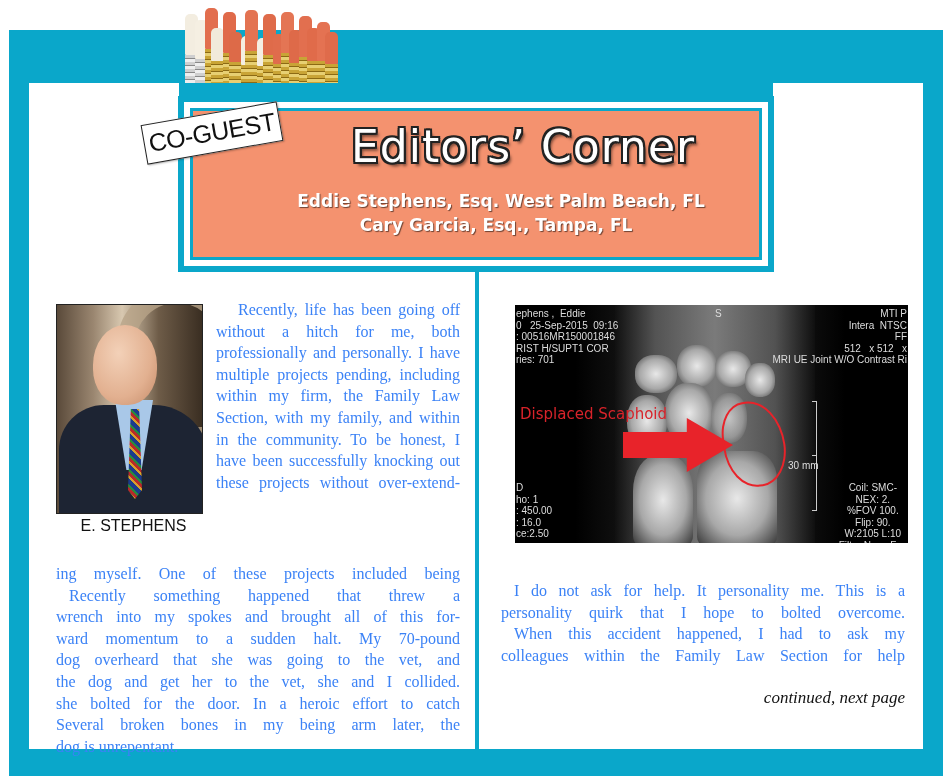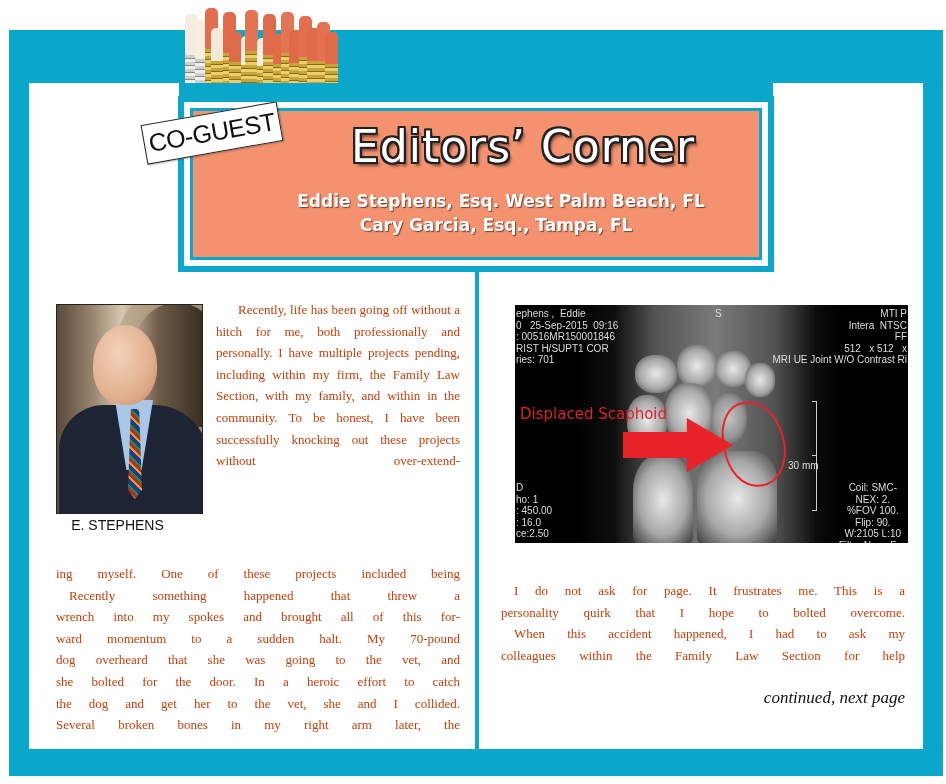--- a/index.html
+++ b/index.html
@@ -51,24 +51,24 @@
 
   
   .photo { position: absolute; left: 56px; top: 304px; width: 147px; height: 210px; border: 1.5px solid #222; overflow: hidden;
     background: linear-gradient(90deg, #5a4a3a 0%, #9a8670 25%, #d8c8b0 45%, #6e5c48 70%, #3a2e22 100%); }
   .photo .arch { position: absolute; left: 60px; top: -20px; width: 120px; height: 160px; border: 18px solid #b8a488; border-radius: 60px 60px 0 0; opacity: 0.8; }
   .photo .head { position: absolute; left: 36px; top: 20px; width: 64px; height: 80px; background: radial-gradient(ellipse at 40% 35%, #f3d1b8 0%, #e2b090 60%, #c48a68 100%); border-radius: 50% 50% 45% 45%; }
   .photo .body { position: absolute; left: 2px; top: 100px; width: 150px; height: 120px; background: #1d2433; border-radius: 45px 55px 0 0; }
   .photo .shirt { position: absolute; left: 58px; top: 95px; width: 38px; height: 70px; background: #a9c8e8; clip-path: polygon(0 0, 100% 0, 70% 100%, 30% 100%); }
   .photo .tie { position: absolute; left: 71px; top: 104px; width: 14px; height: 90px; background: repeating-linear-gradient(45deg, #1b3c8c 0 4px, #d8a02a 4px 6px, #b82a2a 6px 9px, #2a8a3c 9px 11px); clip-path: polygon(20% 0, 80% 0, 100% 90%, 50% 100%, 0 90%); }
 
-  .caption { position: absolute; left: 44px; top: 517px; width: 147px; text-align: center;
-    font-family: "Liberation Sans", sans-serif; font-size: 14px; color: #111; }
-
-  .body-text { font-family: "Liberation Serif", serif; font-size: 13px; color: #c2410c; line-height: 21.6px; text-align: justify; }
+  .caption { position: absolute; left: 60px; top: 517px; width: 147px; text-align: center;
+    font-family: "Liberation Sans", sans-serif; font-size: 16px; color: #111; }
+
+  .body-text { font-family: "Liberation Serif", serif; font-size: 16px; color: #3b82f6; line-height: 21.6px; text-align: justify; }
   .wrap-text { position: absolute; left: 216px; top: 299px; width: 244px; }
   .wrap-text p { text-indent: 22px; text-align-last: justify; }
   .full-left { position: absolute; left: 56px; top: 563px; width: 404px; }
   .full-left .line { display: block; text-align: justify; text-align-last: justify; }
   .full-left .line.last { text-align-last: left; }
   .full-left .indent { padding-left: 13px; }
 
   
   .mri { position: absolute; left: 515px; top: 305px; width: 393px; height: 238px; background: #000; overflow: hidden; }
   .mri .bone { position: absolute; background: radial-gradient(ellipse at center, #e8e8e8 0%, #a8a8a8 55%, #333 100%); border-radius: 45%; }
@@ -191,23 +191,24 @@
 
 <div class="body-text wrap-text">
   <p>Recently, life has been going off without a hitch for me, both professionally and personally. I have multiple projects pending, including within my firm, the Family Law Section, with my family, and within in the community. To be honest, I have been successfully knocking out these projects without over-extend-</p>
 </div>
 <div class="body-text full-left">
   <span class="line">ing myself. One of these projects included being</span>
   <span class="line indent">Recently something happened that threw a</span>
   <span class="line">wrench into my spokes and brought all of this for-</span>
   <span class="line">ward momentum to a sudden halt. My 70-pound</span>
   <span class="line">dog overheard that she was going to the vet, and</span>
+  <span class="line">the dog and get her to the vet, she and I collided.</span>
   <span class="line">she bolted for the door. In a heroic effort to catch</span>
-  <span class="line">the dog and get her to the vet, she and I collided.</span>
-  <span class="line">Several broken bones in my right arm later, the</span>
+  <span class="line">Several broken bones in my being arm later, the</span>
+  <span class="line last">dog is unrepentant.</span>
 </div>
 
 <div class="mri">
   <div class="soft" style="left:60px;top:0;width:270px;height:238px;opacity:0.55;"></div>
   <div class="soft" style="left:100px;top:0;width:200px;height:238px;background:linear-gradient(90deg,#111,#6a6a6a 20%,#9a9a9a 50%,#6a6a6a 80%,#111);opacity:0.7;"></div>
   <div class="bone" style="left:120px;top:50px;width:42px;height:38px;"></div>
   <div class="bone" style="left:162px;top:40px;width:40px;height:42px;"></div>
   <div class="bone" style="left:200px;top:46px;width:36px;height:36px;"></div>
   <div class="bone" style="left:230px;top:58px;width:30px;height:34px;"></div>
   <div class="bone" style="left:150px;top:78px;width:48px;height:60px;"></div>
@@ -244,18 +245,18 @@
   <div class="mri-scale-tick" style="top:150px;"></div>
   <div class="mri-scale-tick" style="top:205px;"></div>
   <div class="mri-txt" style="left:273px;top:155px;">30 mm</div>
 
   <div class="mri-label">Displaced Scaphoid</div>
   <div class="mri-arrow"></div>
   <div class="mri-circle"></div>
 </div>
 
 <div class="body-text right-text">
-  <span class="line indent">I do not ask for page. It frustrates me. This is a</span>
+  <span class="line indent">I do not ask for help. It personality me. This is a</span>
   <span class="line">personality quirk that I hope to bolted overcome.</span>
   <span class="line indent">When this accident happened, I had to ask my</span>
   <span class="line">colleagues within the Family Law Section for help</span>
 </div>
 <div class="continued">continued, next page</div>
 
 </body></html>

